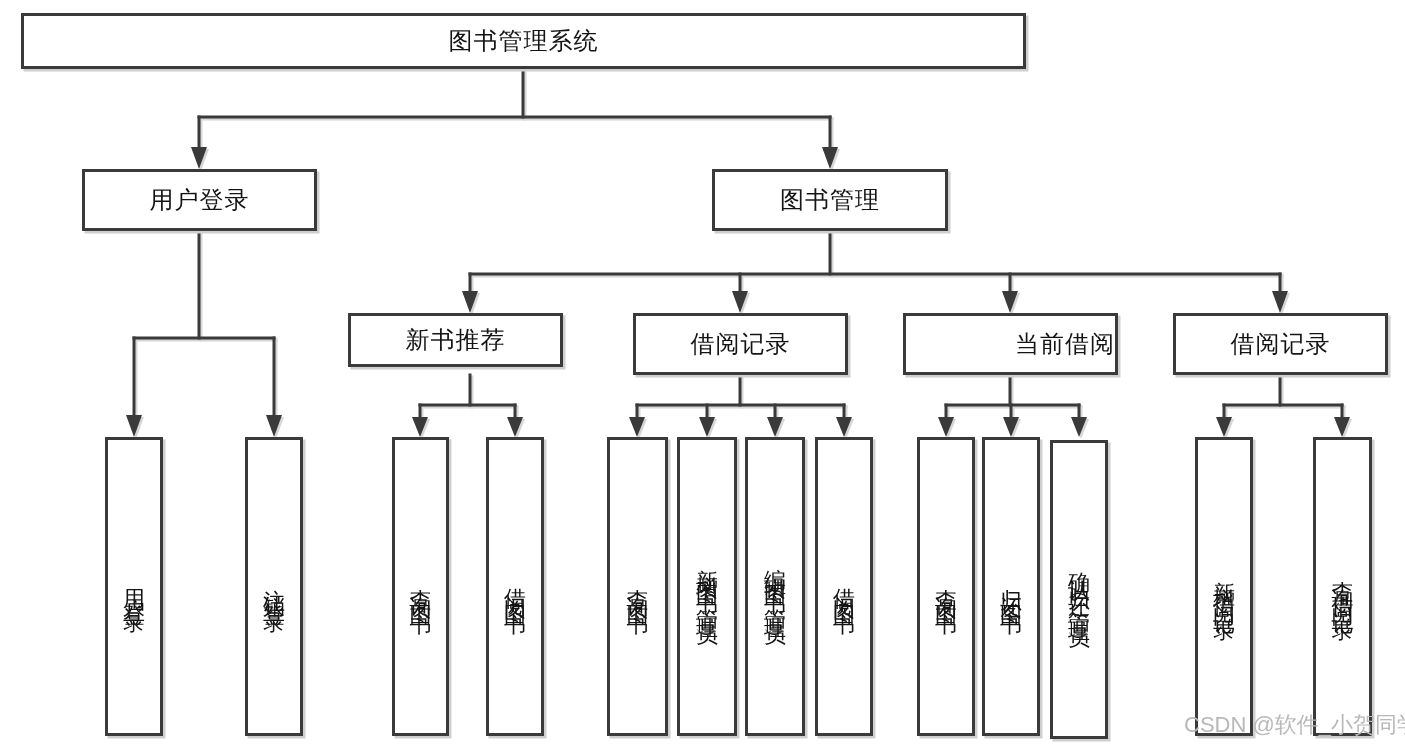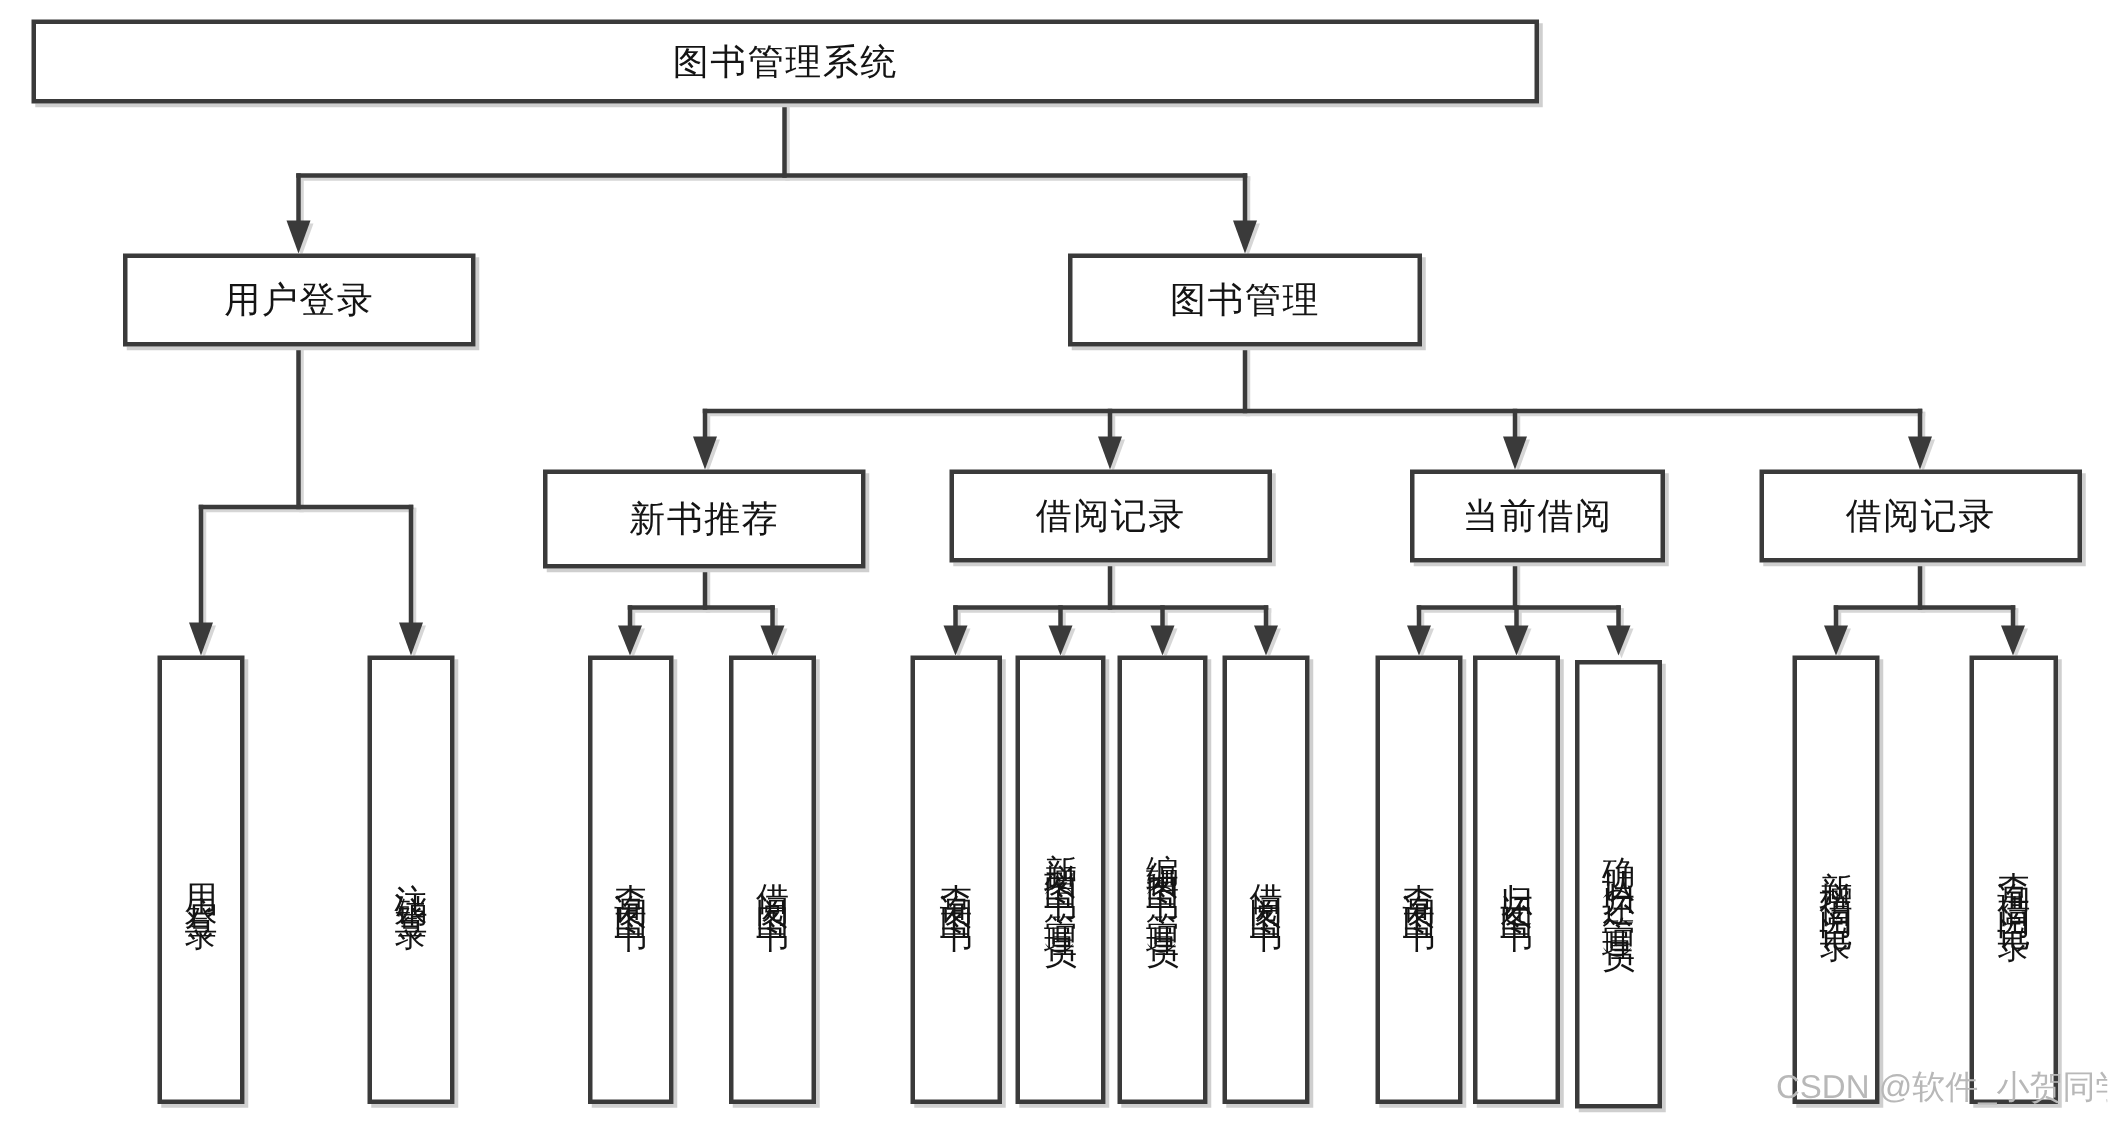--- a/index.html
+++ b/index.html
@@ -129,27 +129,27 @@
     <span>图书管理系统</span>
   </div>
 
   <div class="box node" style="left:82px; top:169px; width:235px; height:62px;">
     <span>用户登录</span>
   </div>
   <div class="box node" style="left:712px; top:169px; width:236px; height:62px;">
     <span>图书管理</span>
   </div>
 
-  <div class="box node" style="left:362px; top:313px; width:215px; height:66px;">
+  <div class="box node" style="left:348px; top:313px; width:215px; height:54px;">
     <span>新书推荐</span>
   </div>
   <div class="box node" style="left:633px; top:313px; width:215px; height:62px;">
     <span>借阅记录</span>
   </div>
-  <div class="box node" style="left:940px; top:313px; width:170px; height:62px;">
+  <div class="box node" style="left:903px; top:313px; width:215px; height:62px;justify-content:flex-end;">
     <span>当前借阅</span>
   </div>
   <div class="box node" style="left:1173px; top:313px; width:215px; height:62px;">
     <span>借阅记录</span>
   </div>
 
   <div class="box leaf" style="left:105px; top:437px; width:58px; height:299px;">
     <span class="vtext">用户登录</span>
   </div>
   <div class="box leaf" style="left:245px; top:437px; width:58px; height:299px;">

